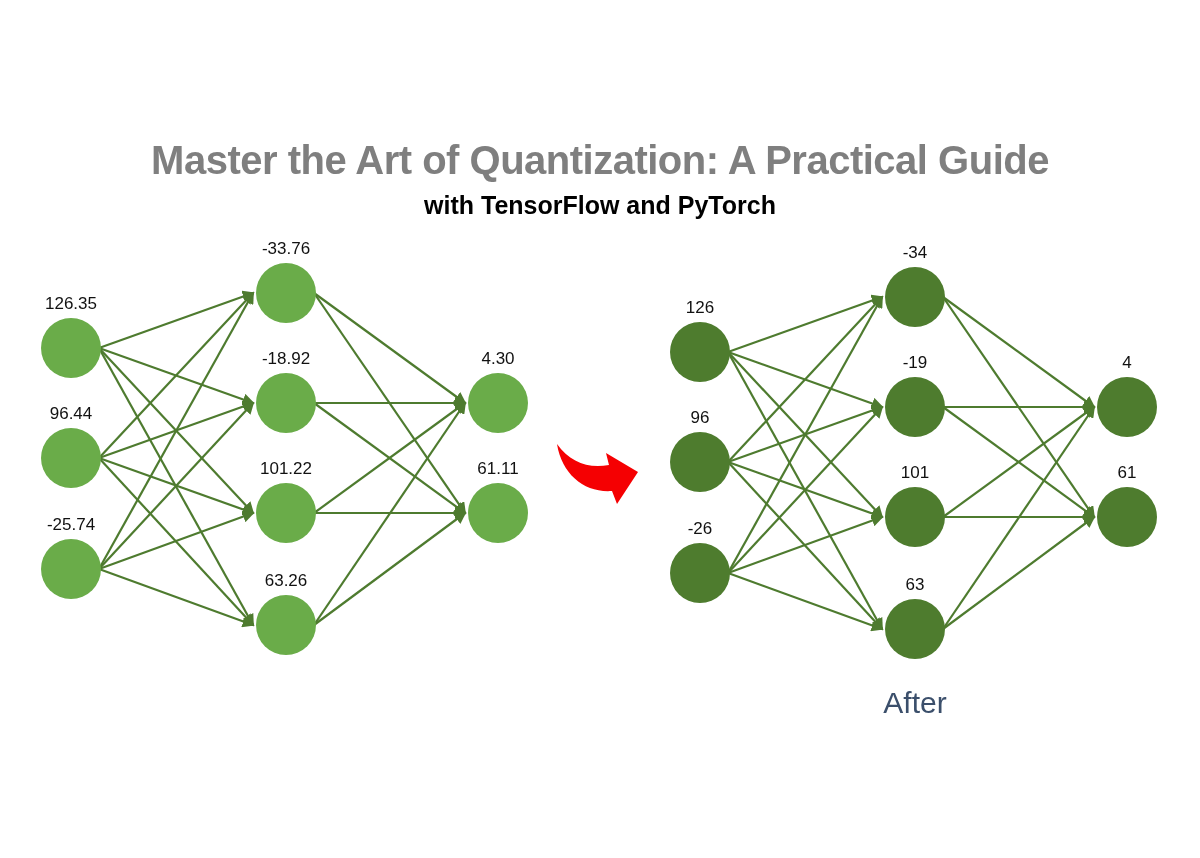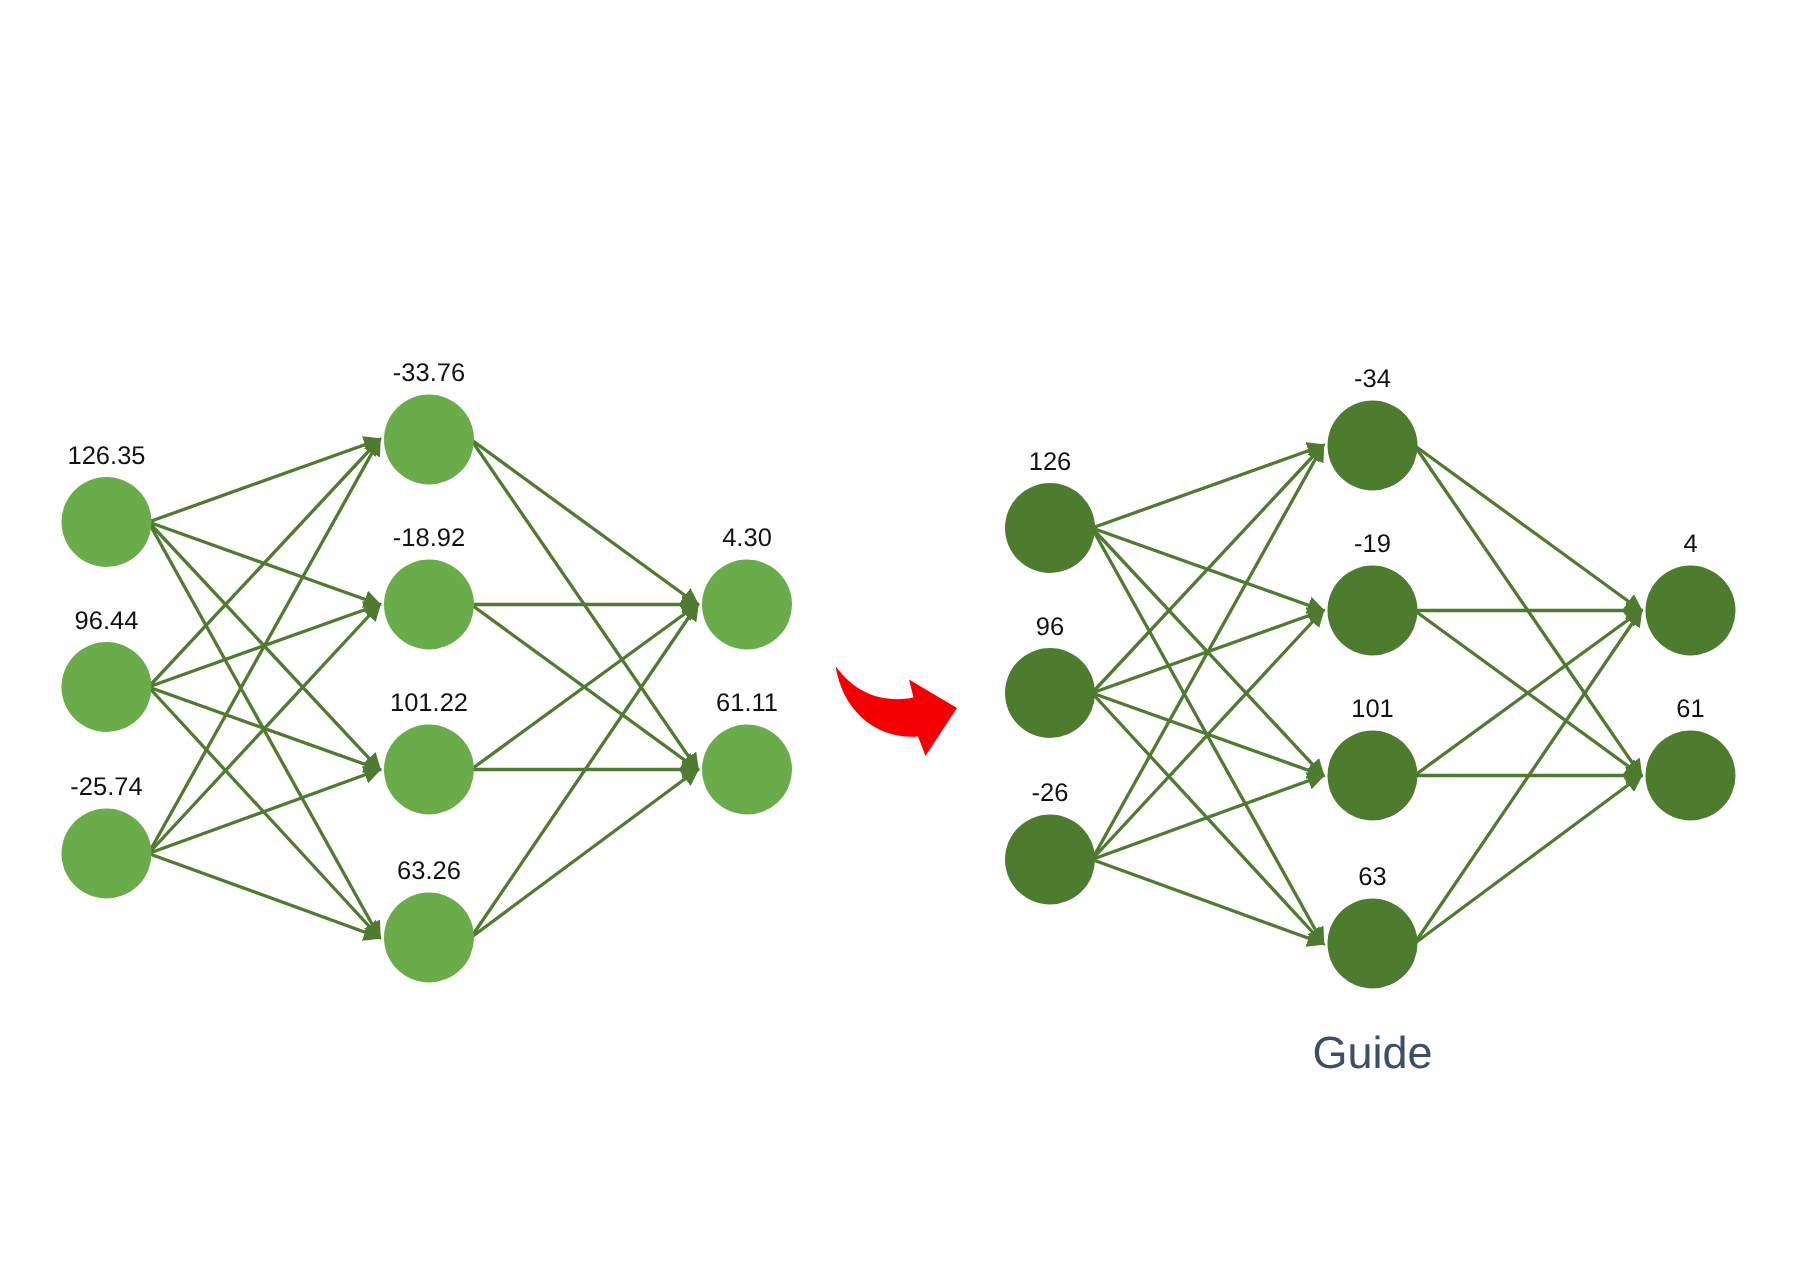--- a/index.html
+++ b/index.html
@@ -44,20 +44,22 @@
   }
   .caption.before{left:137px;}
   .caption.after{left:765px;}
 </style>
 </head>
 <body>
 
 <div id="stage">
 
   <div class="header">
+    <div class="title">Master the Art of Quantization: A Practical Guide</div>
+    <div class="subtitle">with TensorFlow and PyTorch</div>
   </div>
 
   <svg id="diagram" width="1200" height="858" viewBox="0 0 1200 858">
     <defs>
       <marker id="ah" viewBox="0 0 10 10" refX="8.5" refY="5" markerWidth="5.5" markerHeight="5.5" orient="auto">
         <path id="ah-path" d="M0,0 L10,5 L0,10 z" fill="#4e7b2f"></path>
       </marker>
     </defs>
 
     <g id="nets">
@@ -145,15 +147,15 @@
 
     <path id="red-arrow" d="M 557 444
              C 562 475 585 493 612 491
              L 617 504
              L 638 472
              L 606 453
              L 609 465
              C 588 469 570 462 557 444 Z" fill="#f50002"></path>
   </svg>
 
-  <div class="caption after">Guide</div>
+  <div class="caption after">After</div>
 
 </div>
 
 </body></html>

